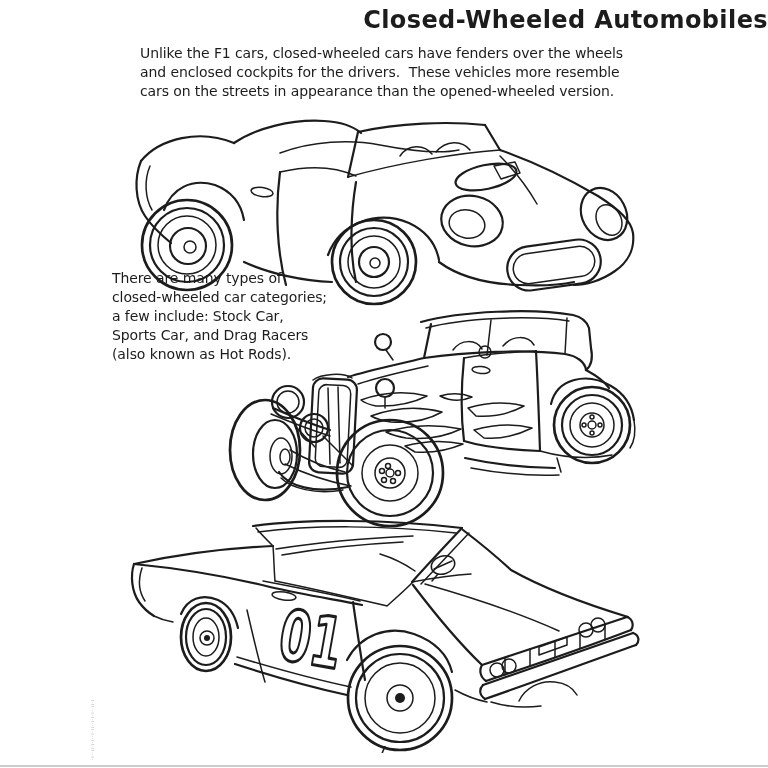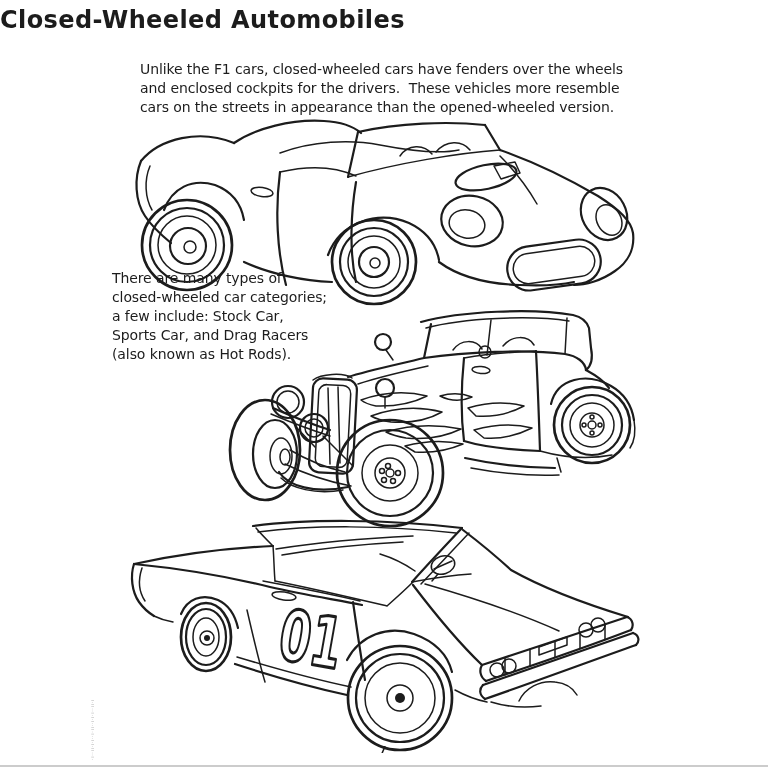--- a/index.html
+++ b/index.html
@@ -3,25 +3,25 @@
 <meta charset="utf-8">
 <style>
   html,body{margin:0;padding:0;}
   body{
     width:768px;height:768px;position:relative;overflow:hidden;
     background:#ffffff;color:#1c1c1c;
     font-family:"DejaVu Sans",sans-serif;
   }
   .abs{position:absolute;}
   .title{
-    top:6px;left:0;width:768px;text-align:left;
+    top:6px;left:0;width:768px;text-align:right;
     font-size:24px;font-weight:bold;letter-spacing:0.4px;
   }
   .intro{
-    top:60px;left:140px;width:520px;
+    top:44px;left:140px;width:520px;
     font-size:14px;line-height:19px;white-space:pre;letter-spacing:-0.1px;
   }
   .note{
     top:269px;left:112px;
     font-size:14px;line-height:19px;white-space:pre;letter-spacing:-0.1px;
   }
   .pagenum{top:745px;left:380px;font-size:9px;font-weight:bold;}
   .spine{
     left:89px;top:760px;transform:rotate(-90deg);transform-origin:left top;
     font-size:5px;color:#a9a9a9;letter-spacing:0.6px;white-space:nowrap;width:100px;

